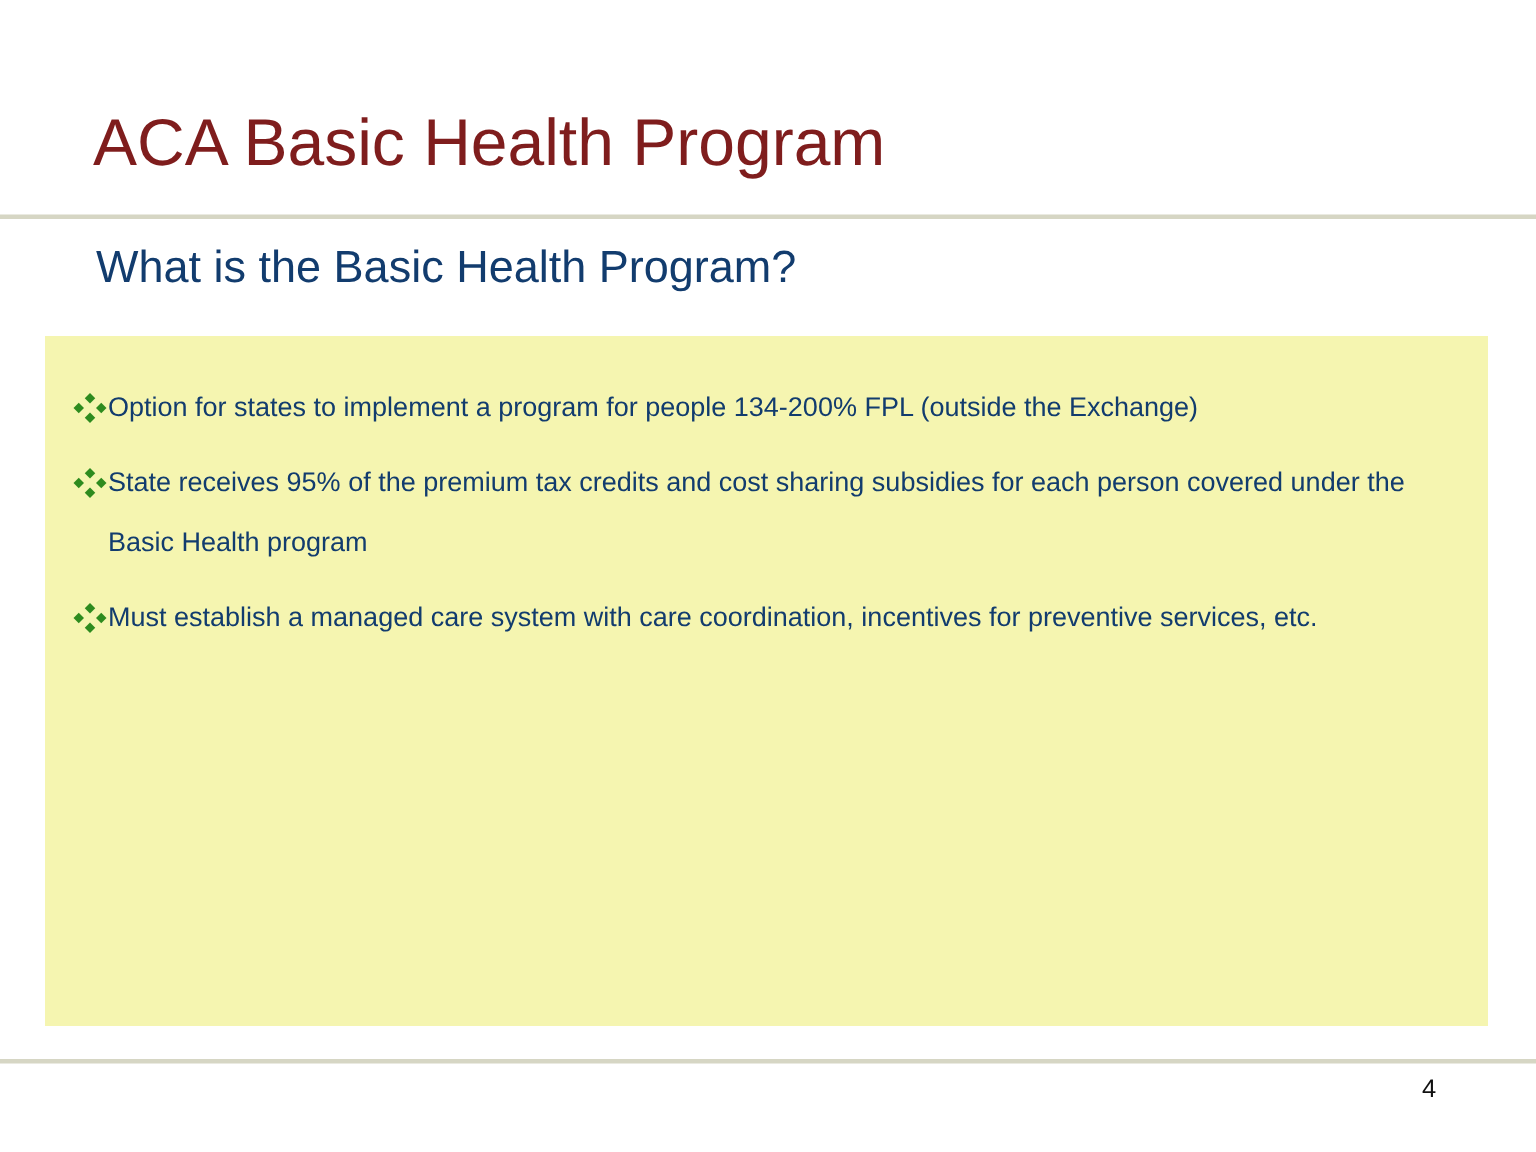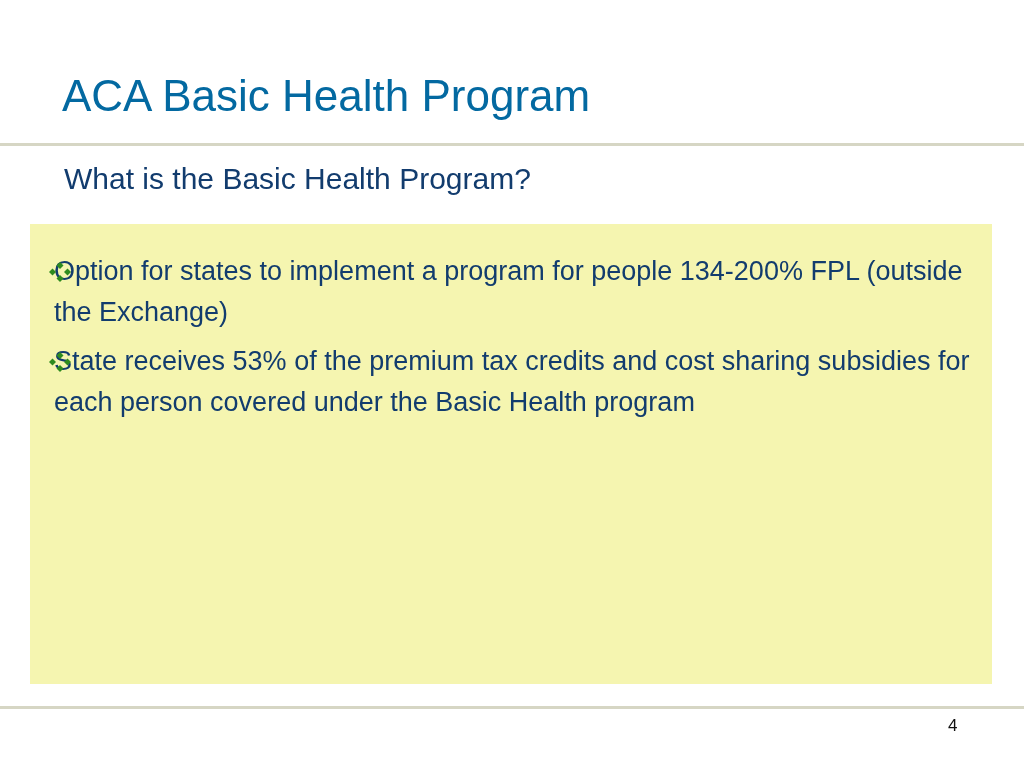--- a/index.html
+++ b/index.html
@@ -3,40 +3,40 @@
 <meta charset="utf-8">
 <style>
   html, body { margin: 0; padding: 0; }
   body {
     width: 1024px; height: 768px; position: relative; overflow: hidden;
     background: #ffffff;
     font-family: "Liberation Sans", sans-serif;
   }
   .title {
     position: absolute; left: 62px; top: 68px;
-    font-size: 44px; color: #0369a1; line-height: 56px; white-space: nowrap;
+    font-size: 44px; color: #7f1d1d; line-height: 56px; white-space: nowrap;
   }
   .rule {
     position: absolute; left: 0; width: 1024px; height: 3px;
     background: #d6d6c4;
   }
   .rule.top { top: 143px; }
   .rule.bottom { top: 706px; }
   .subtitle {
     position: absolute; left: 64px; top: 162px;
     font-size: 30px; color: #123c6e; line-height: 34px; white-space: nowrap;
   }
   .box {
     position: absolute; left: 30px; top: 224px; width: 962px; height: 460px;
     background: #f5f5b0;
   }
   .bullets { list-style: none; margin: 0; padding: 0; position: absolute; left: 0; top: 27px; width: 962px; }
   .bullets li {
-    position: relative; padding-left: 24px; padding-right: 20px;
-    font-size: 27px; line-height: 40.5px; color: #123c6e;
+    position: relative; padding-left: 42px; padding-right: 20px;
+    font-size: 18px; line-height: 40.5px; color: #123c6e;
     margin-bottom: 9px;
   }
   .bullet-icon {
     position: absolute; left: 18px; top: 11px; width: 24px; height: 20px;
   }
   .page-num {
     position: absolute; left: 948px; top: 716px;
     font-size: 17px; color: #111111;
   }
 </style>
@@ -62,19 +62,30 @@
     </li>
     <li>
       <svg class="bullet-icon" viewBox="0 0 24 20">
         <g fill="#2e8b1e">
             <path d="M12 0 L15.5 3.5 L12 7 L8.5 3.5Z"></path>
             <path d="M4.5 6.5 L8 10 L4.5 13.5 L1 10Z"></path>
             <path d="M19.5 6.5 L23 10 L19.5 13.5 L16 10Z"></path>
             <path d="M12 13 L15.5 16.5 L12 20 L8.5 16.5Z"></path>
           </g>
       </svg>
-      <span>State receives 53% of the premium tax credits and cost sharing subsidies for each person covered under the Basic Health program</span>
+      <span>State receives 95% of the premium tax credits and cost sharing subsidies for each person covered under the Basic Health program</span>
+    </li>
+    <li>
+      <svg class="bullet-icon" viewBox="0 0 24 20">
+        <g fill="#2e8b1e">
+            <path d="M12 0 L15.5 3.5 L12 7 L8.5 3.5Z"></path>
+            <path d="M4.5 6.5 L8 10 L4.5 13.5 L1 10Z"></path>
+            <path d="M19.5 6.5 L23 10 L19.5 13.5 L16 10Z"></path>
+            <path d="M12 13 L15.5 16.5 L12 20 L8.5 16.5Z"></path>
+          </g>
+      </svg>
+      <span>Must establish a managed care system with care coordination, incentives for preventive services, etc.</span>
     </li>
   </ul>
 </div>
 
 <div class="rule bottom"></div>
 <div class="page-num">4</div>
 
 </body></html>

